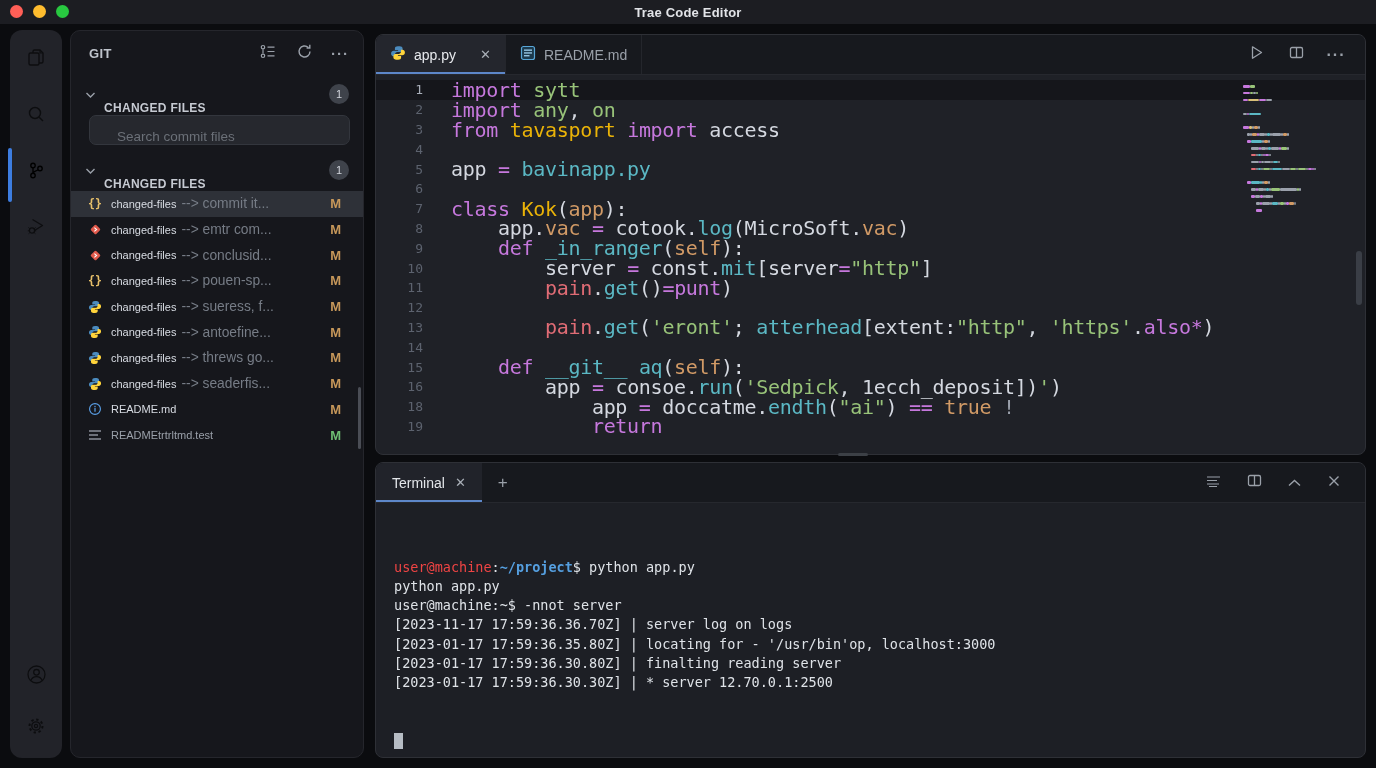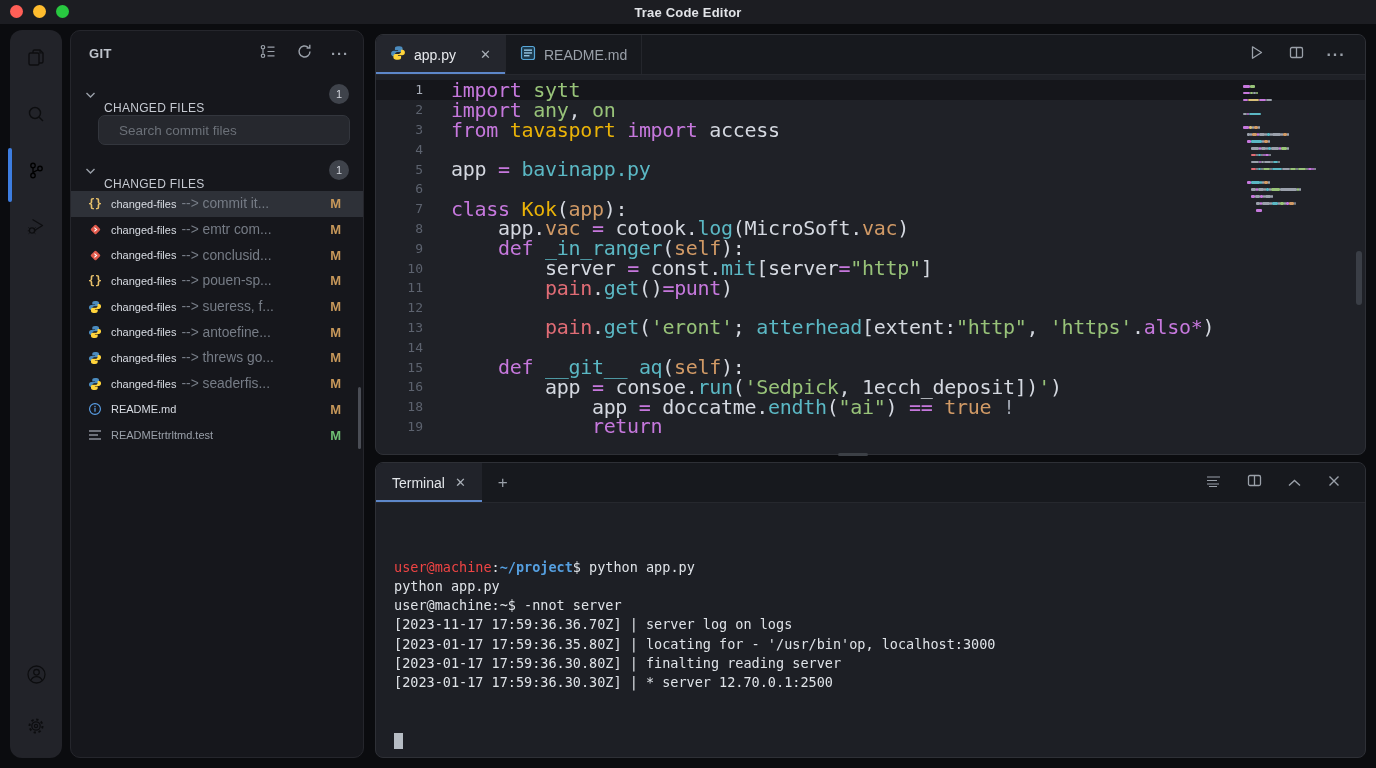--- a/index.html
+++ b/index.html
@@ -27,25 +27,25 @@
     background:#3d7de0; border-radius:2px; }
 
   
   .sidebar { position:absolute; left:70px; top:30px; width:294px; height:728px;
     background:#16171c; border:1px solid #25262c; border-radius:10px; overflow:hidden; }
   .sb-header { height:44px; display:flex; align-items:center; padding:0 14px 0 18px; }
   .sb-title { font-size:13px; font-weight:700; color:#bfc4cc; letter-spacing:.4px; }
   .sb-hicons { margin-left:auto; display:flex; gap:18px; align-items:center; color:#9aa0a9; }
   .sb-hicons .hi { width:18px; height:18px; display:flex; align-items:center; justify-content:center; font-size:15px; }
   .sec { height:30px; display:flex; align-items:center; gap:8px; padding:0 14px 0 14px; margin-top:4px; }
-  .sec .lbl { font-size:12px; font-weight:400; color:#c6cad2; letter-spacing:.3px;margin-top:28px; }
+  .sec .lbl { font-size:12px; font-weight:700; color:#c6cad2; letter-spacing:.3px;margin-top:28px; }
   .sec .badge { margin-left:auto; width:20px; height:20px; border-radius:50%; background:#3f434b;
     color:#d2d6dd; font-size:11px; display:flex; align-items:center; justify-content:center; }
-  .search { margin:6px 13px 10px 27px; height:30px; background:#26282e; border:1px solid #33363d;
-    border-radius:7px; display:flex; align-items:center; padding:0 20px; }
+  .search { margin:6px 13px 10px 18px; height:30px; background:#26282e; border:1px solid #33363d;
+    border-radius:7px; display:flex; align-items:flex-end; padding:0 27px; }
   .search input { background:transparent; border:none; outline:none; width:100%;
     font-size:13.5px; color:#c7ccd4; font-family:"Liberation Sans",sans-serif; }
   .search input::placeholder { color:#6b7078; }
   #file-list { margin-top:6px; }
   .frow { height:25.7px; display:flex; align-items:center; padding:0 22px 0 16px; cursor:default; }
   .frow.sel { background:#2e3138; }
   .frow .fic { width:16px; height:14px; display:flex; align-items:center; justify-content:center; margin-right:8px; flex:none; }
   .fi-json { color:#e8c06a; font-family:"DejaVu Sans Mono",monospace; font-size:11.5px; font-weight:700; }
   .frow .fname { font-size:11px; color:#d8dce3; white-space:nowrap; }
   .frow .fdesc { font-size:13.8px; color:#767c86; white-space:nowrap; overflow:hidden;

